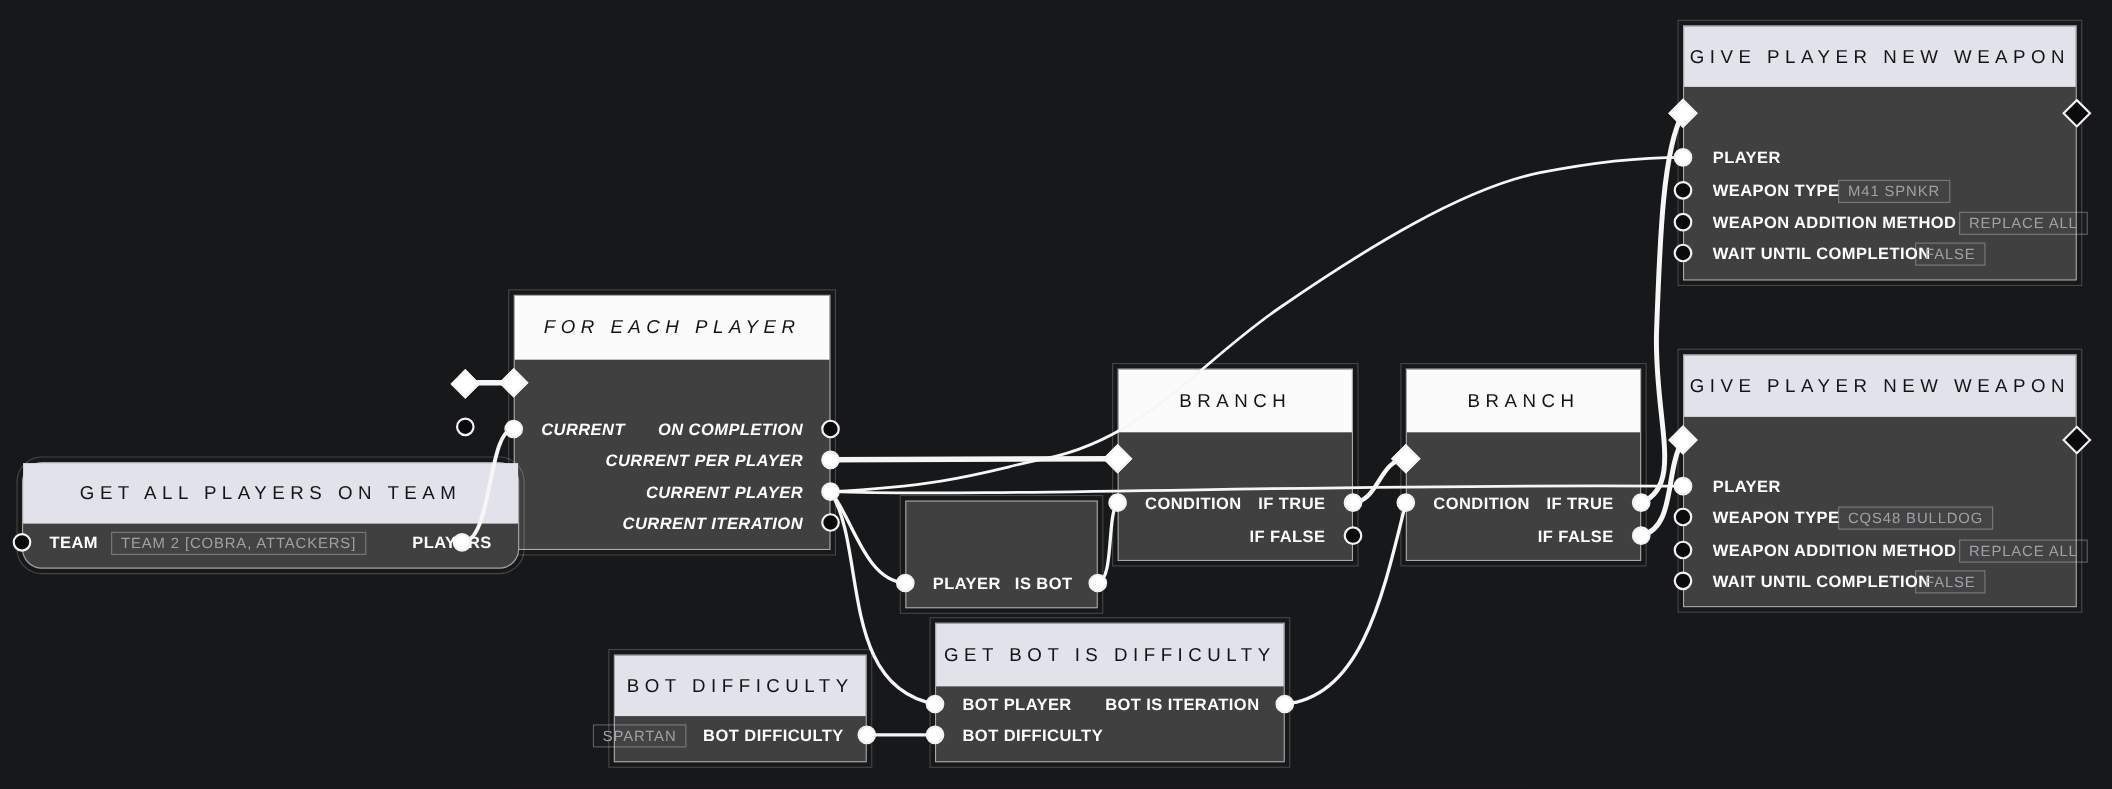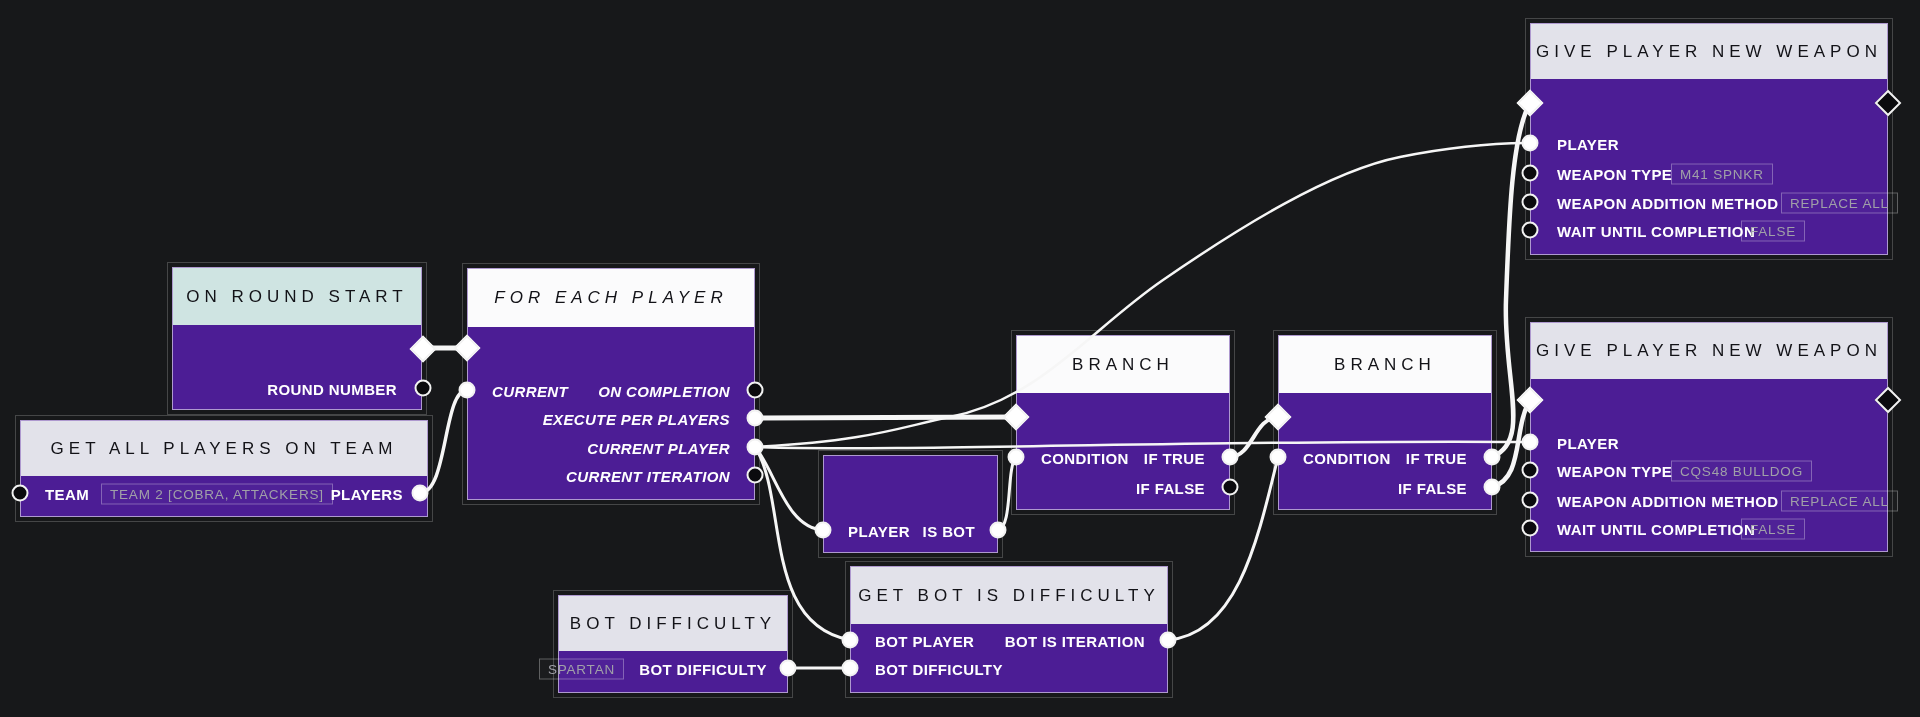--- a/index.html
+++ b/index.html
@@ -1,19 +1,19 @@
 <!DOCTYPE html>
 <html><head>
 <meta charset="utf-8">
 <style>
   html,body{margin:0;padding:0;background:#17181a;width:1920px;height:717px;overflow:hidden;
     font-family:"Liberation Sans",sans-serif;}
   #canvas{position:relative;width:1920px;height:717px;background:#17181a;}
 
-  .node{position:absolute;background:#4c1d95;border:1px solid rgba(255,255,255,.55);
+  .node{position:absolute;background:#404040;border:1px solid rgba(255,255,255,.55);
     outline:1px solid rgba(255,255,255,.20);outline-offset:4px;box-sizing:border-box;}
   .hdr{position:absolute;left:0;right:0;top:0;display:flex;align-items:center;justify-content:center;
     color:#121217;font-size:17px;letter-spacing:5px;white-space:nowrap;font-weight:500;}
   .hdr-teal{background:#cfe4e2;}
   .hdr-white{background:#fbfbfc;}
   .hdr-lav{background:#e2e2ea;}
 
   .lbl{position:absolute;color:#ffffff;font-weight:bold;font-size:15px;letter-spacing:.4px;
     white-space:nowrap;transform:translateY(-50%);}
   .lbl.r{text-align:right;}
@@ -30,39 +30,33 @@
   svg.wires path, svg.wires line{stroke:#f6f6f6;fill:none;stroke-linecap:round;}
   .node{z-index:10;}
   .pin-layer{position:absolute;left:0;top:0;width:1920px;height:717px;z-index:60;pointer-events:none;}
   .pin-layer .pc,.pin-layer .pd{pointer-events:auto;}
 </style>
 </head>
 <body>
 
 <div id="canvas">
 
-  <div class="node" style="left:172px;top:267px;width:250px;height:143px;">
-    <div class="hdr hdr-teal" style="height:57px;">
-      <span>ON ROUND START</span>
-    </div>
-    <span class="lbl r" style="right:24px;top:121px;">ROUND NUMBER</span>
-  </div>
 
   <div class="node" style="left:467px;top:268px;width:288px;height:232px;font-style:italic;">
     <div class="hdr hdr-white" style="height:58px;">
       <span>FOR EACH PLAYER</span>
     </div>
     <span class="lbl" style="left:24px;top:122px;">CURRENT</span>
     <span class="lbl r" style="right:24px;top:122px;">ON COMPLETION</span>
-    <span class="lbl r" style="right:24px;top:150px;">EXECUTE PER PLAYERS</span>
+    <span class="lbl r" style="right:24px;top:150px;">CURRENT PER PLAYER</span>
     <span class="lbl r" style="right:24px;top:179px;">CURRENT PLAYER</span>
     <span class="lbl r" style="right:24px;top:207px;">CURRENT ITERATION</span>
   </div>
 
-  <div class="node" style="left:20px;top:420px;width:408px;height:97px;">
+  <div class="node" style="left:20px;top:420px;width:452px;height:97px;border-radius:18px;">
     <div class="hdr hdr-lav" style="height:55px;">
       <span>GET ALL PLAYERS ON TEAM</span>
     </div>
     <span class="lbl" style="left:24px;top:73px;">TEAM</span>
     <span class="val" style="left:80px;top:73px;">TEAM 2 [COBRA, ATTACKERS]</span>
     <span class="lbl r" style="right:24px;top:73px;">PLAYERS</span>
   </div>
 
   <div class="node" style="left:823px;top:455px;width:175px;height:98px;">
     <span class="lbl" style="left:24px;top:75px;">PLAYER</span>

